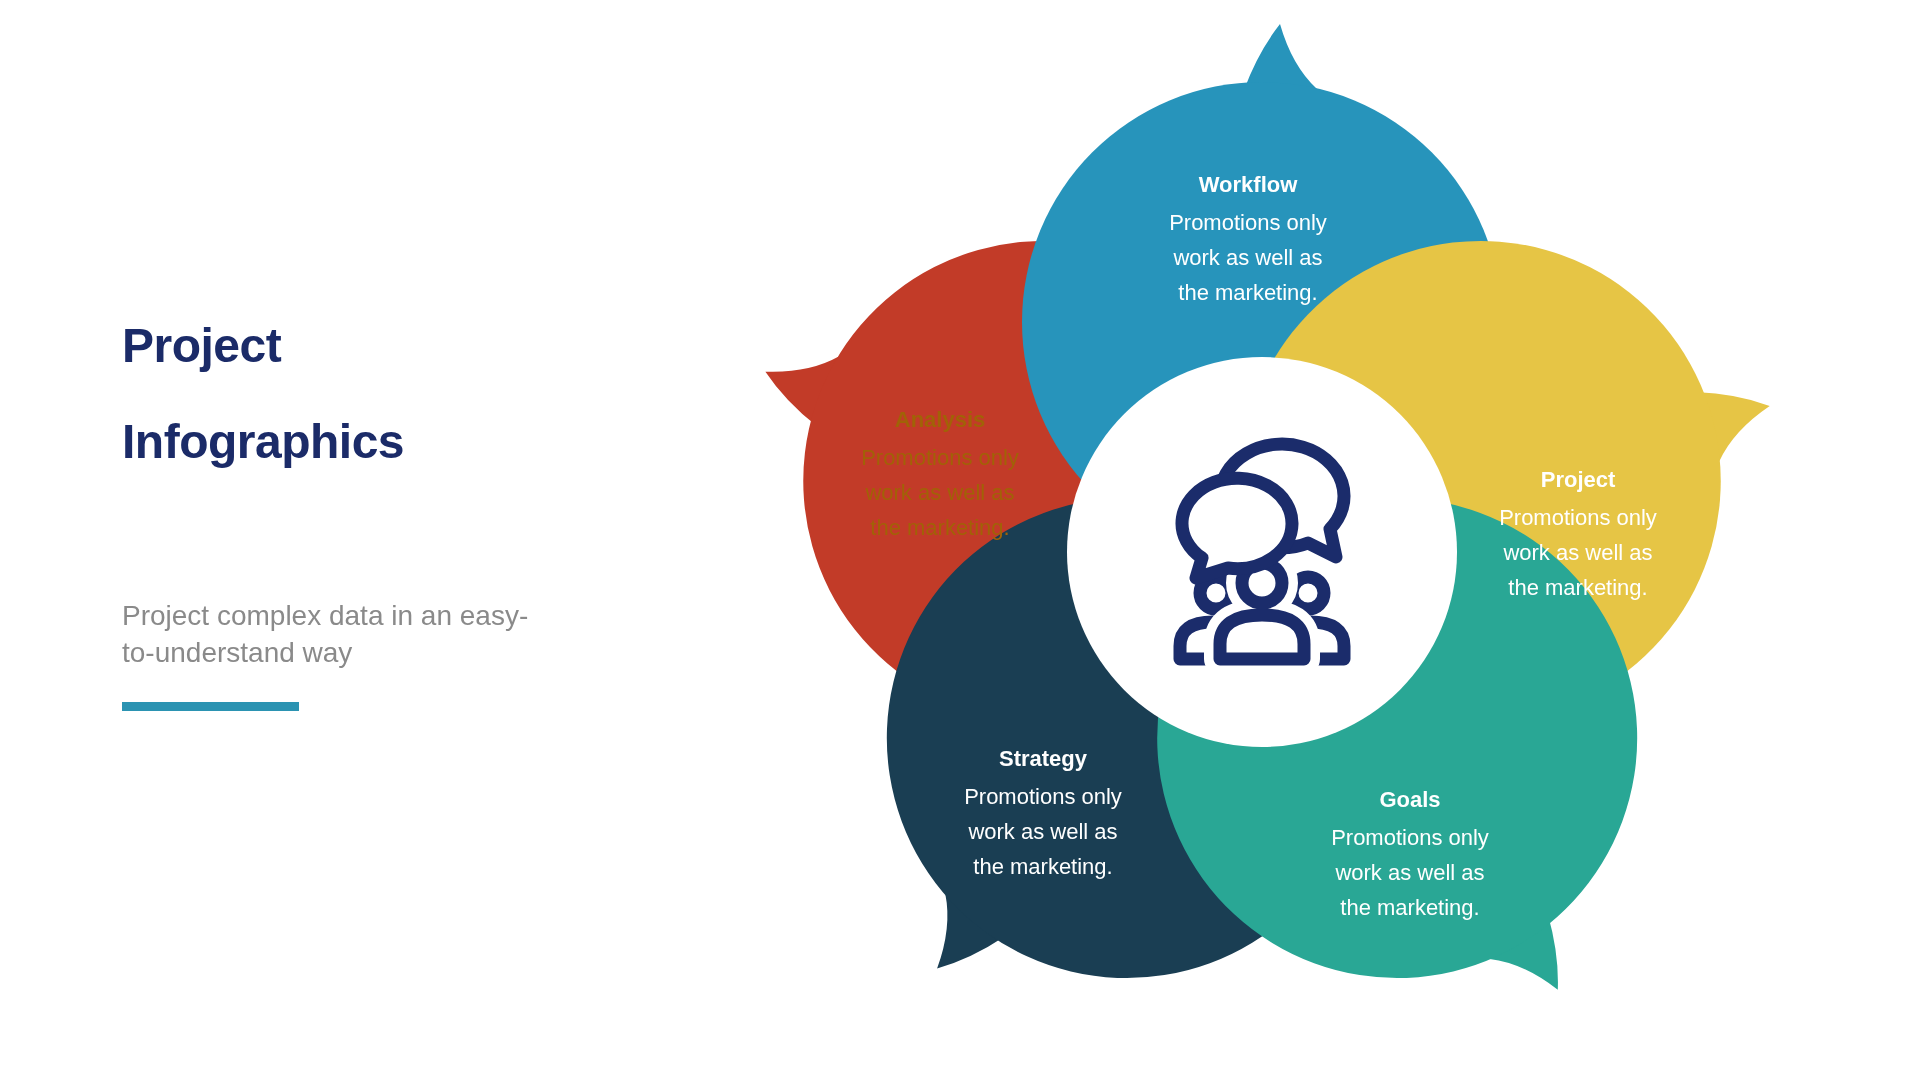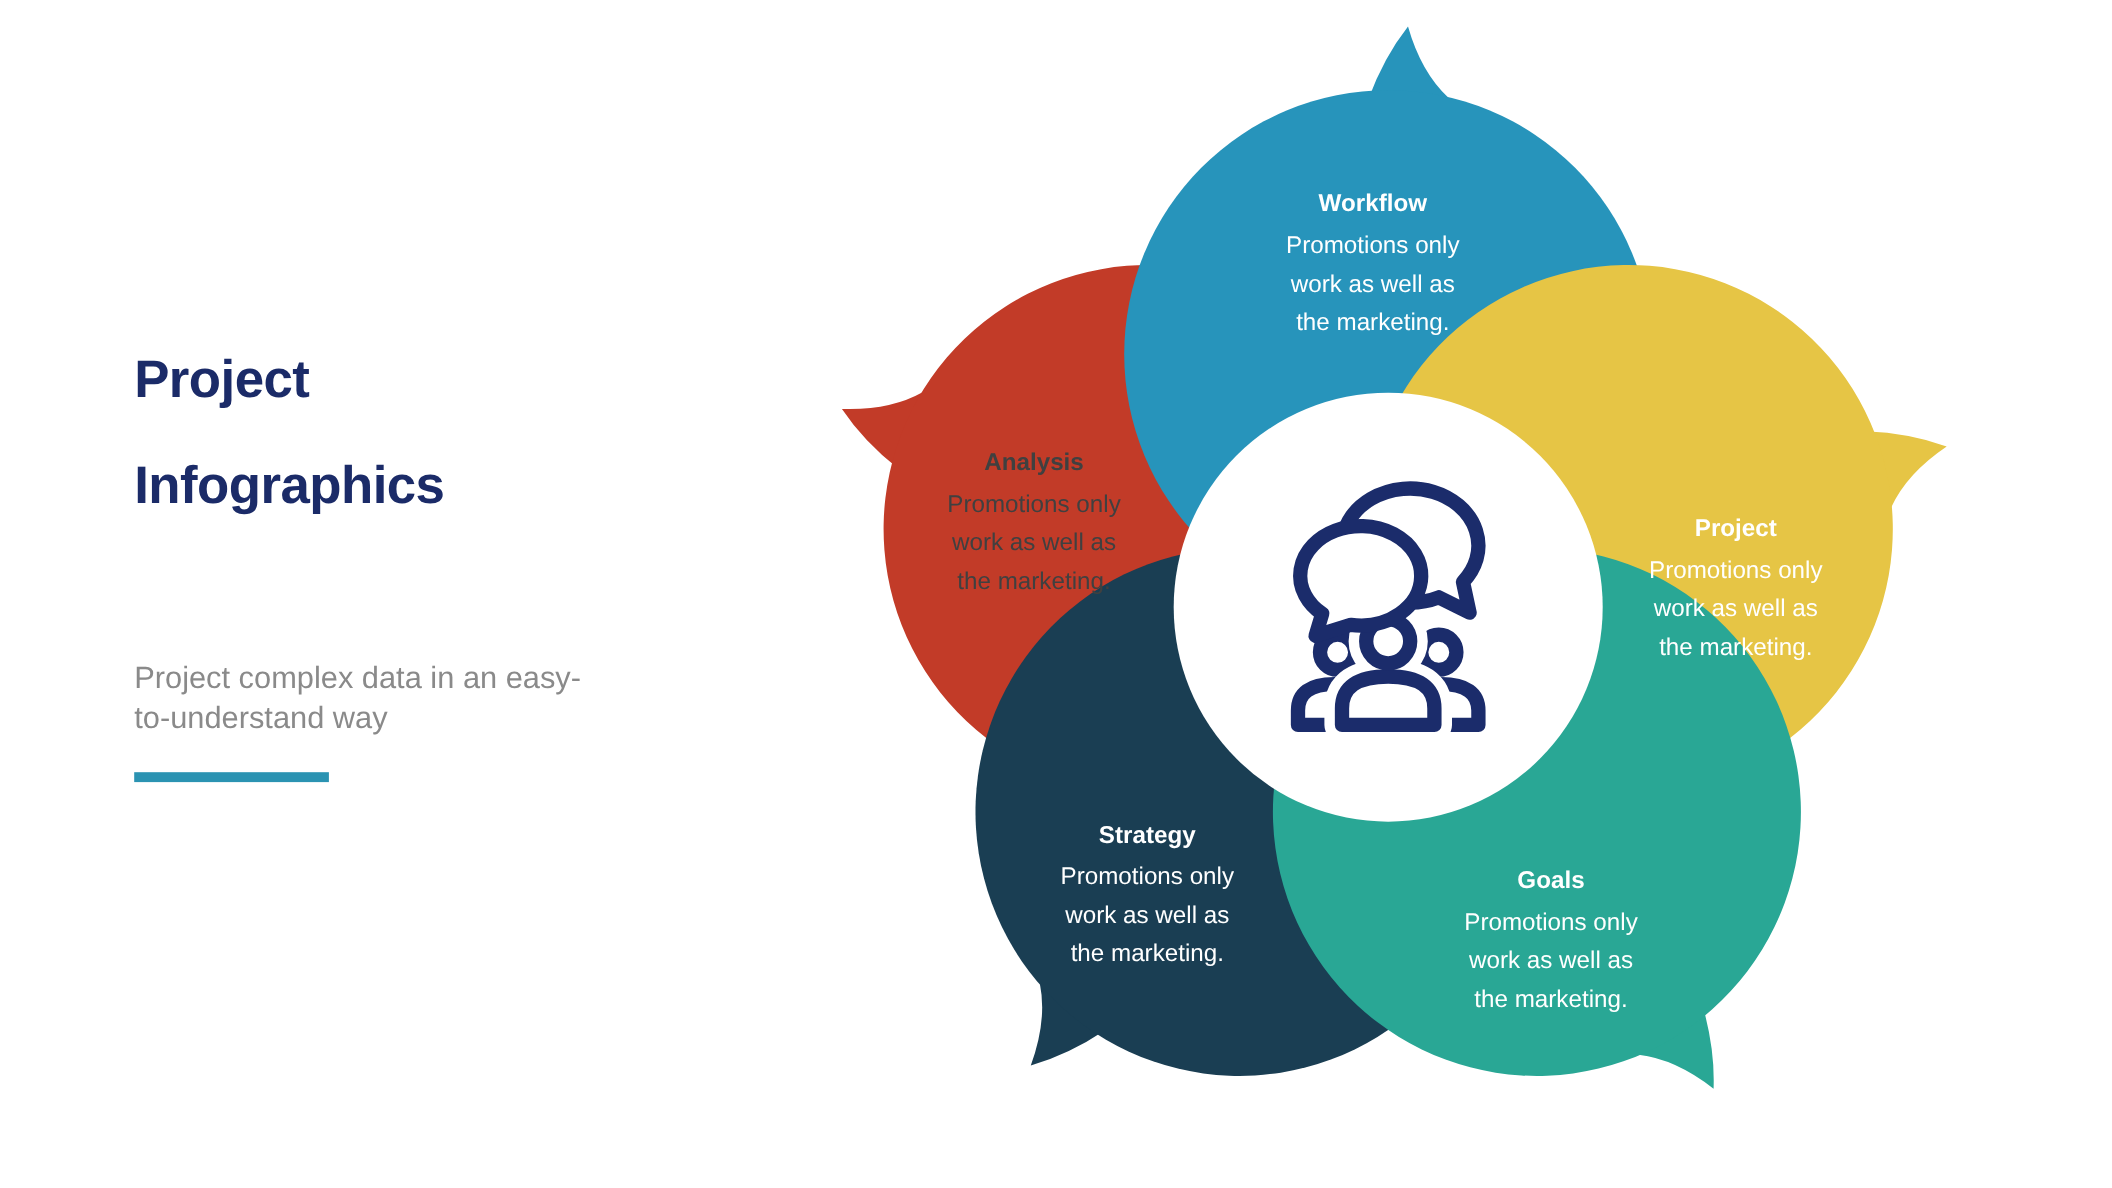--- a/index.html
+++ b/index.html
@@ -100,20 +100,20 @@
     <div class="petal-line">Promotions only</div>
     <div class="petal-line">work as well as</div>
     <div class="petal-line">the marketing.</div>
   </div>
   <div class="petal-text pt-strategy" style="color: rgb(255, 255, 255);">
     <div class="petal-heading">Strategy</div>
     <div class="petal-line">Promotions only</div>
     <div class="petal-line">work as well as</div>
     <div class="petal-line">the marketing.</div>
   </div>
-  <div class="petal-text pt-analysis" style="color: #404040;">
+  <div class="petal-text pt-analysis" style="color: #a16207;">
     <div class="petal-heading">Analysis</div>
     <div class="petal-line">Promotions only</div>
     <div class="petal-line">work as well as</div>
     <div class="petal-line">the marketing.</div>
   </div>
 
 </div>
 
 </body></html>

